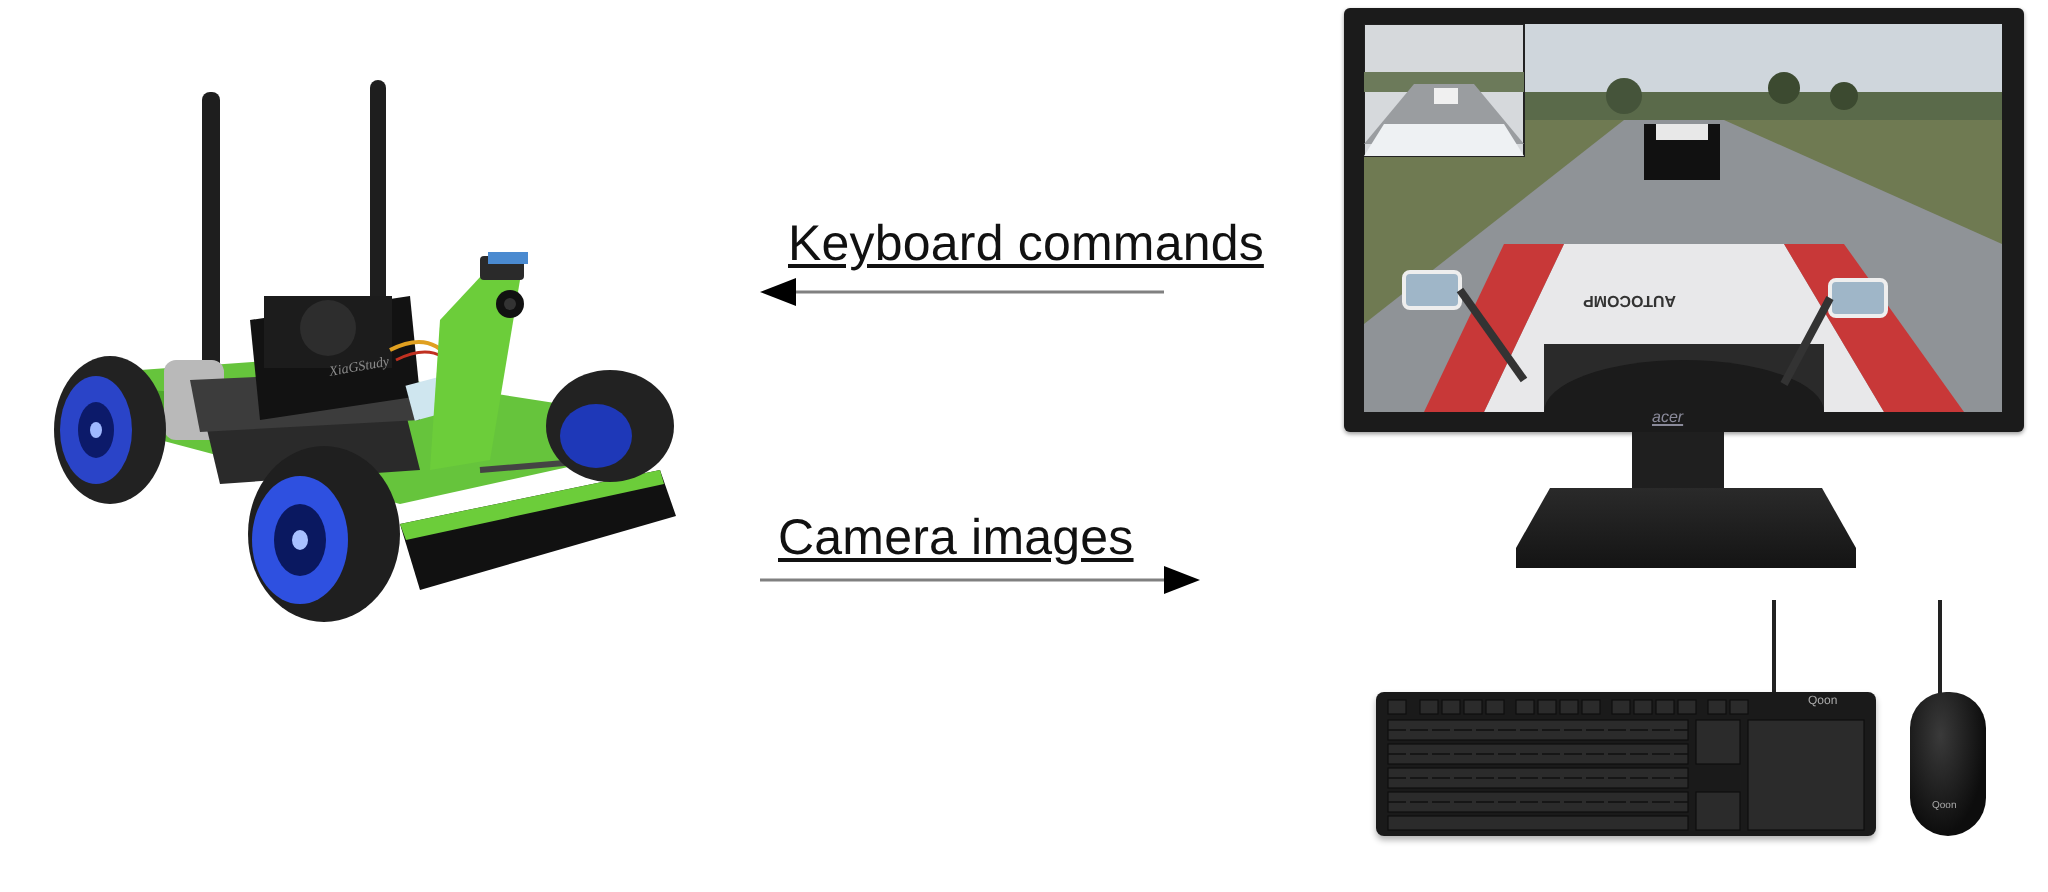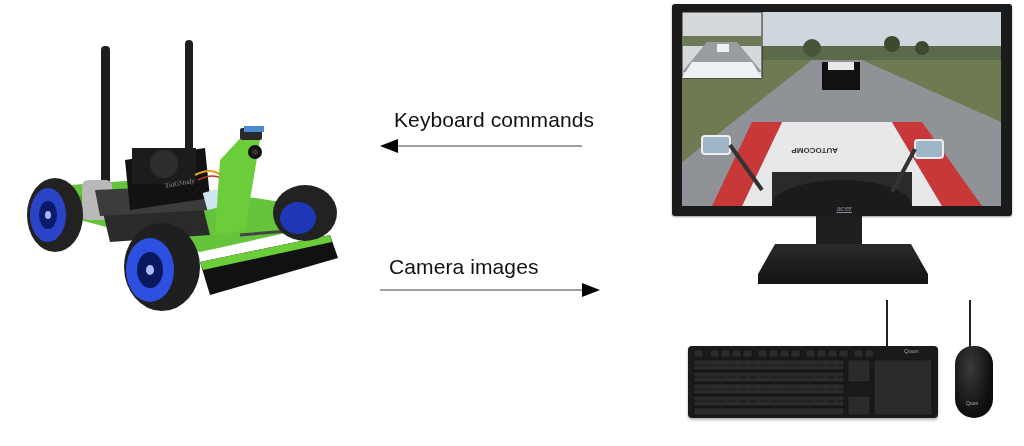--- a/index.html
+++ b/index.html
@@ -1,25 +1,25 @@
 <!DOCTYPE html>
 <html><head>
 <meta charset="utf-8">
 <style>
   html, body { margin: 0; padding: 0; background: #ffffff; }
   body { width: 1024px; height: 446px; position: relative; overflow: hidden; font-family: "Liberation Sans", sans-serif; }
 
   
-  .flow-label { position: absolute; font-size: 21px; color: #111; white-space: nowrap; letter-spacing: 0.1px; }
+  .flow-label { position: absolute; font-size: 25px; color: #111; white-space: nowrap; letter-spacing: 0.1px; text-decoration: underline; }
   .arrow { position: absolute; }
 
   
   .monitor-bezel { position: absolute; left: 672px; top: 4px; width: 340px; height: 212px; background: #1b1b1b; border-radius: 3px; box-shadow: 0 1px 2px rgba(0,0,0,0.4); }
   .monitor-screen { position: absolute; left: 682px; top: 12px; width: 319px; height: 194px; overflow: hidden; background: #9aa3a6; }
-  .monitor-logo { position: absolute; left: 826px; top: 204px; width: 26px; text-align: right; font-size: 8px; color: #8a8a9a; font-style: italic; text-decoration: underline; }
+  .monitor-logo { position: absolute; left: 826px; top: 204px; width: 26px; text-align: left; font-size: 8px; color: #8a8a9a; font-style: italic; text-decoration: underline; }
   .monitor-neck { position: absolute; left: 816px; top: 216px; width: 46px; height: 34px; background: #1f1f1f; }
   .monitor-base { position: absolute; left: 758px; top: 244px; width: 170px; height: 40px; background: linear-gradient(#2a2a2a, #141414); clip-path: polygon(10% 0, 90% 0, 100% 75%, 100% 100%, 0 100%, 0 75%); }
 
   
   .keyboard { position: absolute; left: 688px; top: 346px; width: 250px; height: 72px; background: #1a1a1a; border-radius: 4px; box-shadow: 0 2px 3px rgba(0,0,0,0.3); }
   .kb-brand { position: absolute; left: 904px; top: 348px; font-size: 6px; color: #aaa; }
   .mouse { position: absolute; left: 955px; top: 346px; width: 38px; height: 72px; background: radial-gradient(ellipse at 40% 30%, #3a3a3a, #0d0d0d 70%); border-radius: 19px 19px 20px 20px; }
   .mouse-brand { position: absolute; left: 966px; top: 400px; font-size: 5px; color: #aaa; }
   .cable { position: absolute; width: 1.5px; background: #222; }
 

